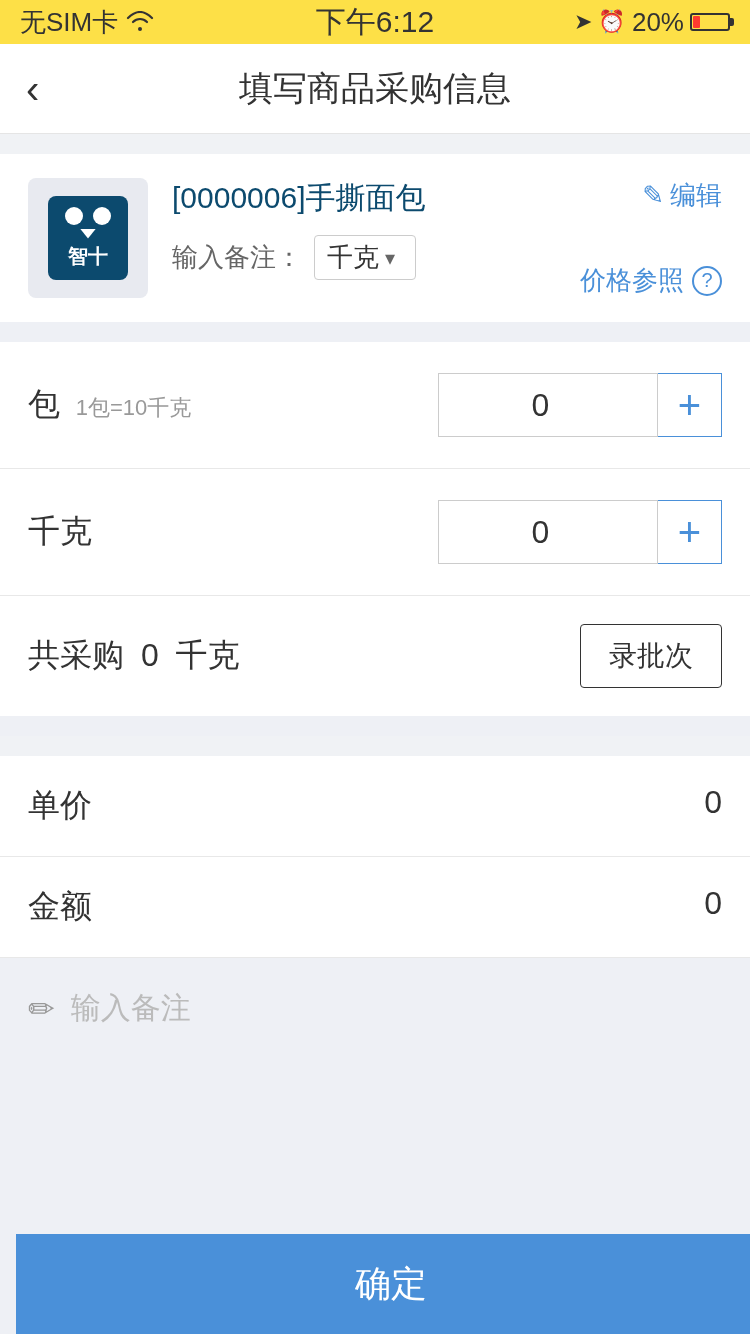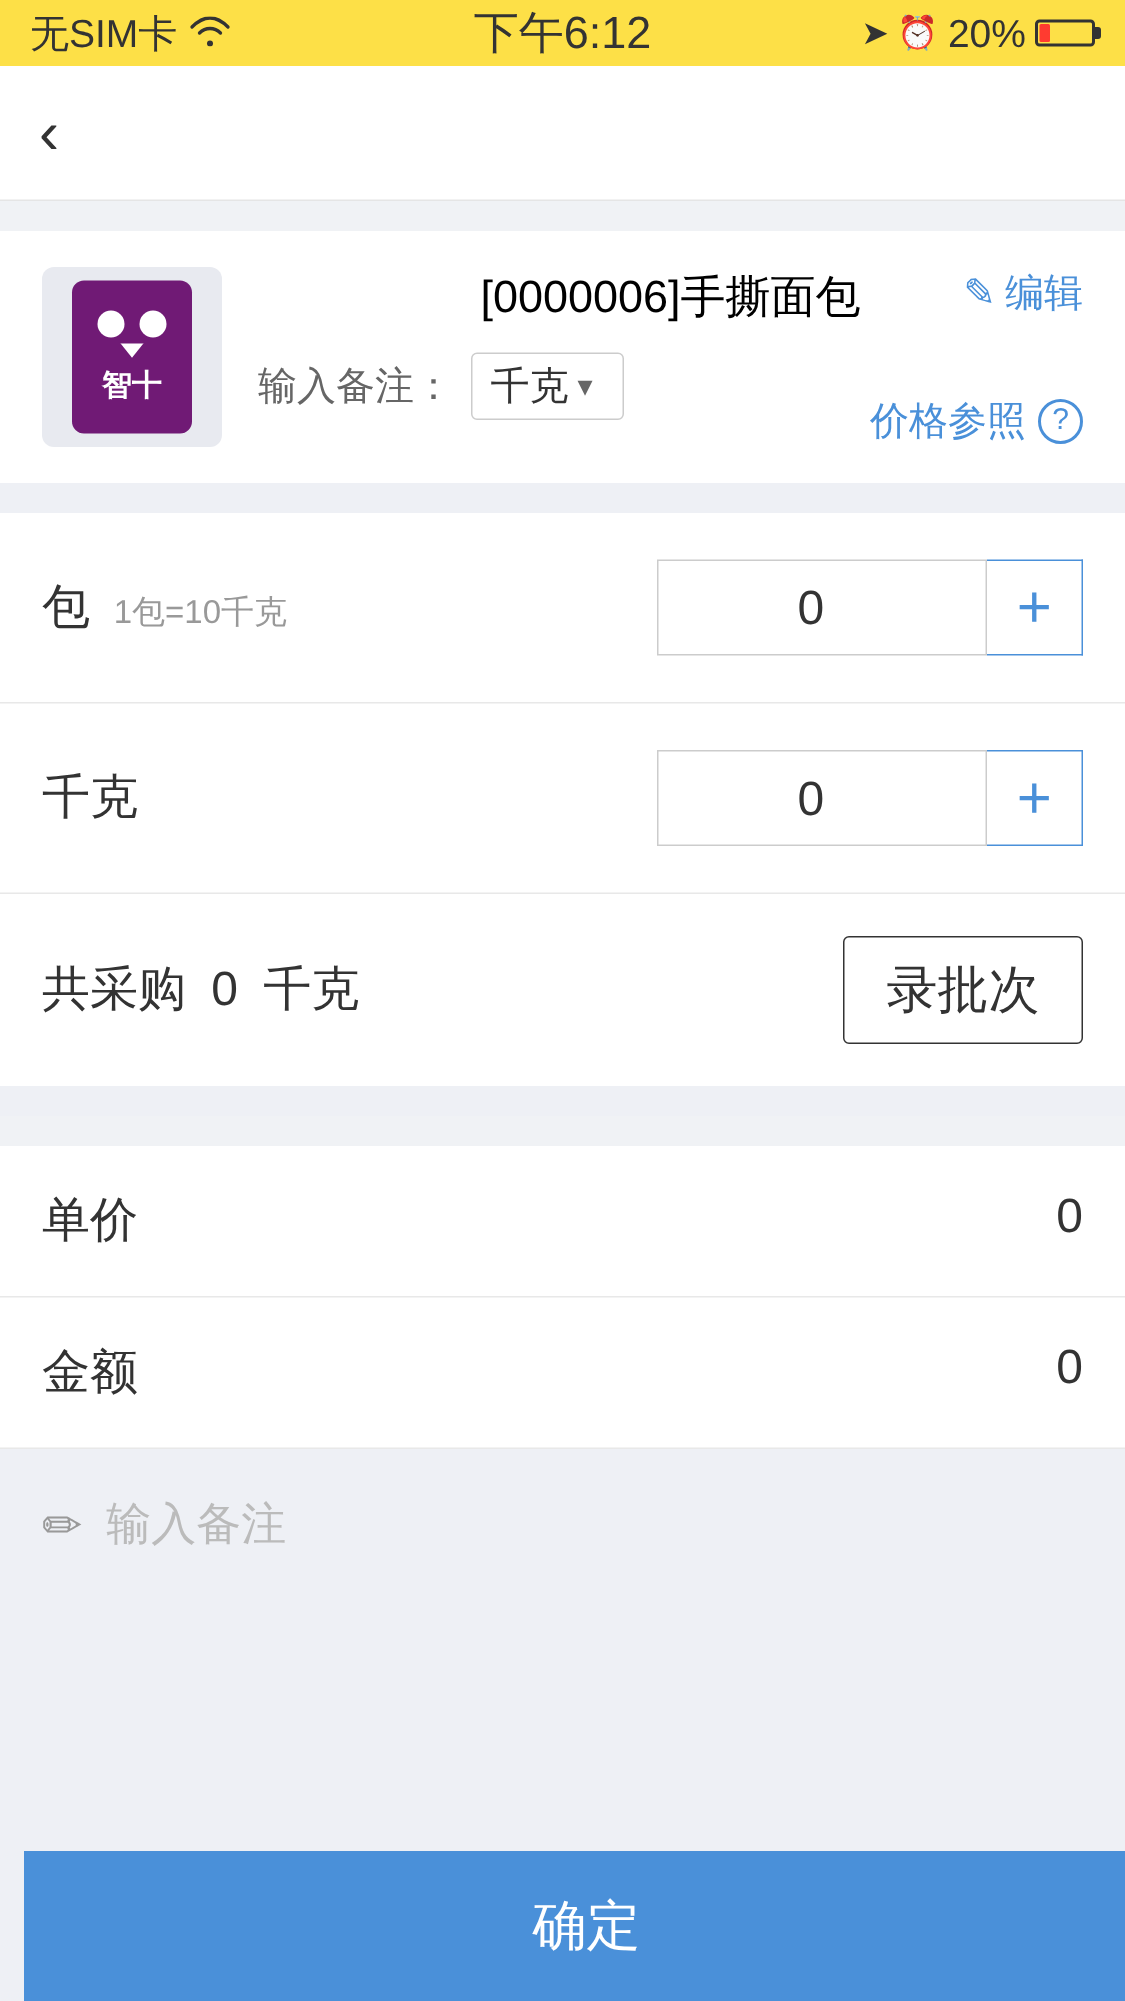--- a/index.html
+++ b/index.html
@@ -112,22 +112,22 @@
       height: 120px;
       background: #e8eaf0;
       border-radius: 8px;
       display: flex;
       align-items: center;
       justify-content: center;
       flex-shrink: 0;
     }
     .product-logo {
       width: 80px;
-      height: 102px;
-      background: #701a75;
+      height: 84px;
+      background: #0c4a6e;
       border-radius: 8px;
       display: flex;
       flex-direction: column;
       align-items: center;
       justify-content: center;
       gap: 4px;
     }
     .owl-eyes {
       display: flex;
       gap: 10px;
@@ -147,23 +147,22 @@
     .owl-text {
       font-size: 20px;
       color: #fff;
       font-weight: bold;
     }
     .product-info {
       flex: 1;
     }
     .product-name {
       font-size: 30px;
-      color: #000000;
+      color: #0c4a6e;
       margin-bottom: 16px;
-      text-align: center;
     }
     .product-unit {
       display: flex;
       align-items: center;
       gap: 12px;
       font-size: 26px;
       color: #666;
     }
     .unit-dropdown {
       border: 1px solid #ccc;
@@ -278,21 +277,21 @@
       padding: 28px 28px;
       background: #fff;
     }
     .summary-text {
       font-size: 32px;
       color: #333;
     }
     .record-btn {
       border: 1px solid #333;
       padding: 12px 28px;
-      font-size: 34px;
+      font-size: 28px;
       color: #333;
       background: #fff;
       border-radius: 4px;
       cursor: pointer;
     }
 
     
     .info-section {
       background: #fff;
       margin-top: 20px;
@@ -376,20 +375,21 @@
     <span style="font-size:22px;">⏰</span>
     <span>20%</span>
     <div class="battery-icon">
       <div class="battery-fill"></div>
     </div>
   </div>
 </div>
 
 <div class="nav-bar">
   <span class="nav-back">‹</span>
+  <span class="nav-title">填写商品采购信息</span>
 </div>
 
 <div class="product-card">
   <div class="product-image">
     <div class="product-logo">
       <div class="owl-eyes">
         <div class="owl-eye"></div>
         <div class="owl-eye"></div>
       </div>
       <div class="owl-beak"></div>

